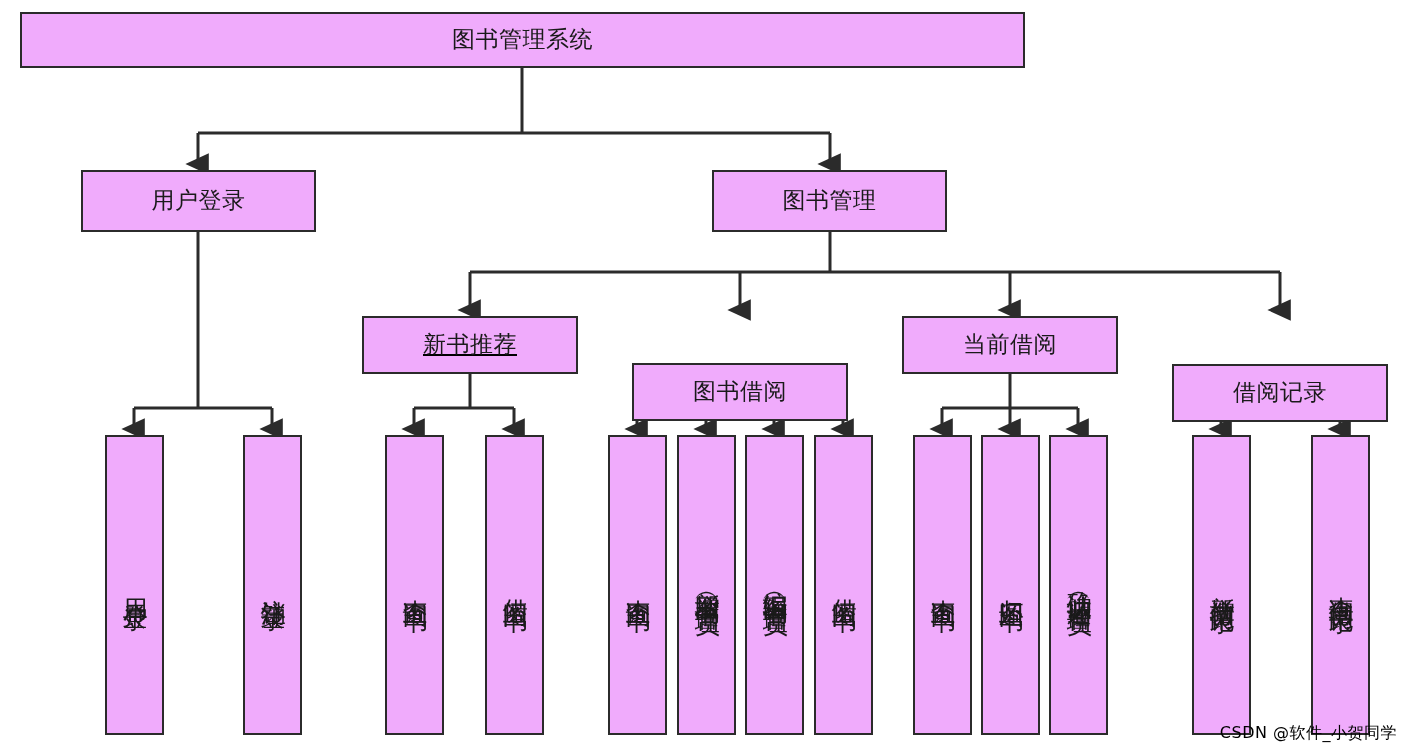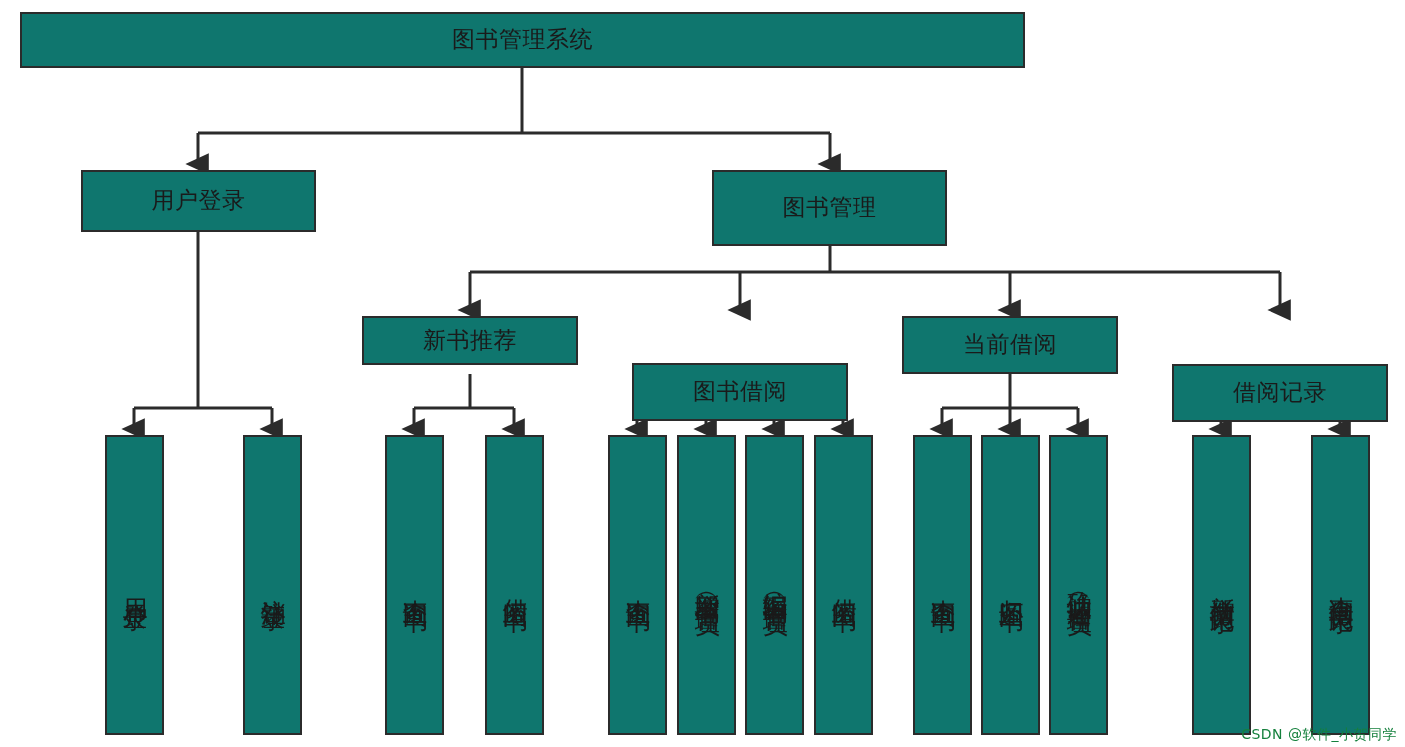--- a/index.html
+++ b/index.html
@@ -15,21 +15,21 @@
     width:1405px;height:747px;
   }
   #edges{
     position:absolute;left:0;top:0;
     width:1405px;height:747px;
     pointer-events:none;
   }
   .node{
     position:absolute;
     box-sizing:border-box;
-    background:#0f766e;
+    background:#f0abfc;
     border:2.5px solid #2b2b2b;
     display:flex;
     align-items:center;
     justify-content:center;
     z-index:2;
   }
   .node .label{
     color:#1a1a1a;
     text-align:center;
     line-height:1.18;
@@ -54,22 +54,22 @@
     font-size:25px;
     line-height:1.05;
     letter-spacing:3px;
     white-space:nowrap;
     max-height:292px;
   }
   #watermark{
     position:absolute;
     right:8px;
     bottom:3px;
-    font-size:14px;
-    color:#15803d;
+    font-size:16px;
+    color:#000000;
     letter-spacing:0.5px;
     white-space:nowrap;
     z-index:5;
     font-family:"DejaVu Sans","Liberation Sans",sans-serif;
   }
 </style>
 </head>
 <body>
 
 <div id="diagram">
@@ -124,25 +124,25 @@
     </g>
   </svg>
 
   <div class="node root h" style="left:20px;top:12px;width:1005px;height:56px;">
     <span class="label">图书管理系统</span>
   </div>
 
   <div class="node h" style="left:81px;top:170px;width:235px;height:62px;">
     <span class="label">用户登录</span>
   </div>
-  <div class="node h" style="left:712px;top:170px;width:235px;height:76px;">
+  <div class="node h" style="left:712px;top:170px;width:235px;height:62px;">
     <span class="label">图书管理</span>
   </div>
 
-  <div class="node h" style="left:362px;top:316px;width:216px;height:49px;">
+  <div class="node h" style="left:362px;top:316px;width:216px;height:58px;text-decoration:underline;">
     <span class="label">新书推荐</span>
   </div>
   <div class="node h" style="left:632px;top:316px;width:216px;height:58px;margin-top:47px;">
     <span class="label">图书借阅</span>
   </div>
   <div class="node h" style="left:902px;top:316px;width:216px;height:58px;">
     <span class="label">当前借阅</span>
   </div>
   <div class="node h" style="left:1172px;top:316px;width:216px;height:58px;margin-top:48px;">
     <span class="label">借阅记录</span>

